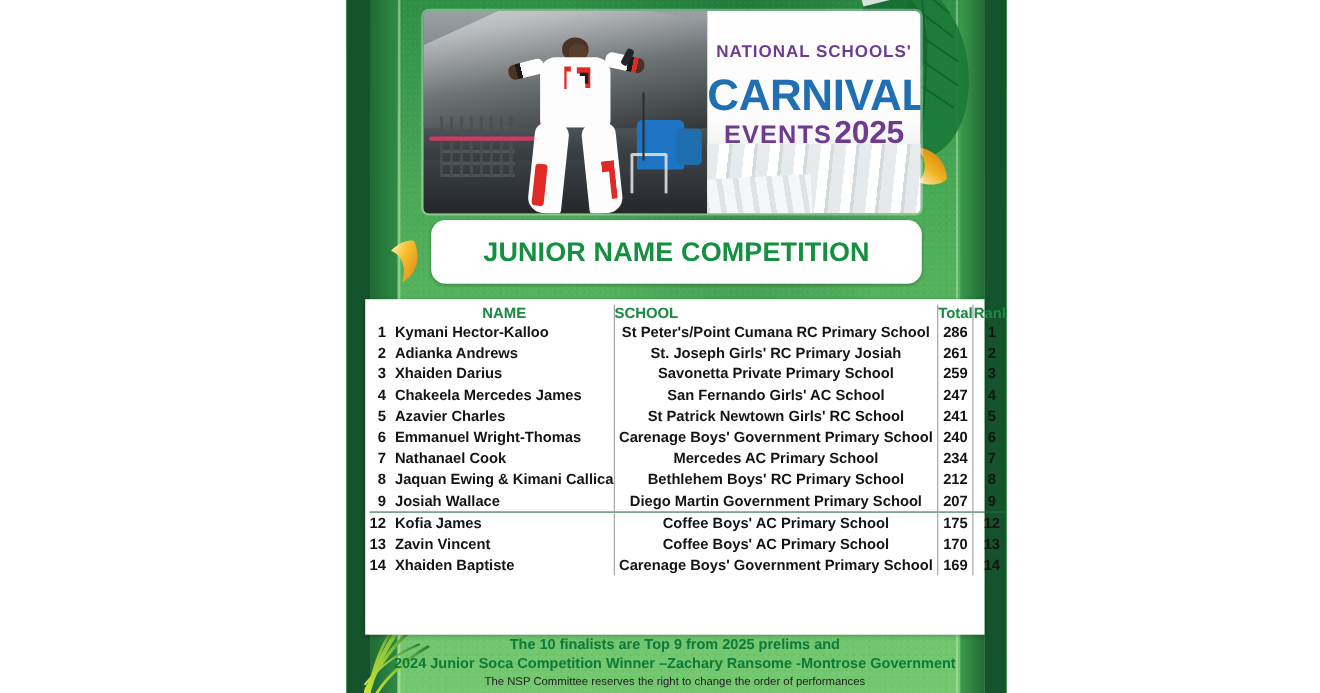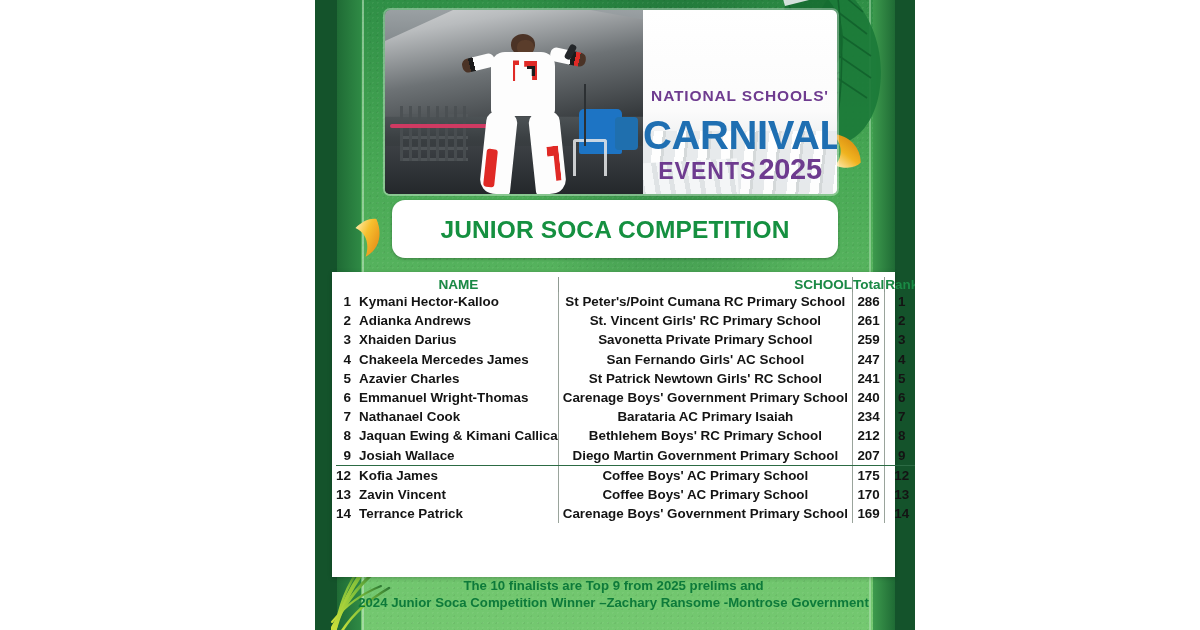--- a/index.html
+++ b/index.html
@@ -113,21 +113,21 @@
 
   .hero-logo { position:relative; flex:1; height:100%; overflow:hidden;
     background:linear-gradient(180deg,#ffffff 0%,#fbfbfb 55%,#e9ebec 78%,#cfd3d5 100%); }
   .hl-papers { position:absolute; left:0; bottom:0; width:100%; height:34%;
     background:
       repeating-linear-gradient(96deg, #e7eaec 0 11px, #ffffff 11px 20px, #d4d8da 20px 23px),
       #eceff0; opacity:.95; }
   .hl-papers2 { position:absolute; left:-6%; bottom:-4%; width:55%; height:22%;
     background:repeating-linear-gradient(84deg,#f4f6f7 0 10px,#dfe3e5 10px 15px); transform:rotate(-3deg); }
   .logo-wrap { position:absolute; left:0; top:16%; width:100%; text-align:center; }
-  .logo-top { font-weight:bold; color:#6e3b8f; letter-spacing:.055em; font-size:15.5px; white-space:nowrap;margin-top:48px; }
+  .logo-top { font-weight:bold; color:#6e3b8f; letter-spacing:.055em; font-size:15.5px; white-space:nowrap; }
   .logo-carnival { font-weight:bold; color:#1f6fb2; font-size:40px; letter-spacing:-.01em;
     line-height:.94; margin-top:12px; white-space:nowrap; }
   .logo-row { position:relative; display:flex; align-items:baseline; justify-content:center; gap:2px;
     margin-top:-2px; }
   .logo-events { font-weight:bold; color:#6e3b8f; font-size:23px; letter-spacing:.045em; }
   .logo-year { font-weight:bold; color:#6e3b8f; font-size:29px; letter-spacing:-.01em; }
 
   
   .banner {
     position:absolute; left:77px; top:200px; width:446px; height:58px;
@@ -142,21 +142,21 @@
   .card {
     position:absolute; left:17px; top:272px; width:563px; height:305px;
     background:#ffffff; box-shadow:0 1px 4px rgba(0,0,0,.25);
     padding:5px 4px 2px 4px;
   }
   table.results { width:100%; border-collapse:collapse; }
   table.results td, table.results th { padding:0; }
   .th-row th { color:#1a8a45; font-weight:bold; font-size:13.5px; padding:2px 0 4px 0;
                text-shadow:.4px .4px 0 rgba(0,0,0,.12); }
   .th-name   { text-align:center; }
-  .th-school { text-align:right; border-left:1.4px solid #8f9a92; }
+  .th-school { text-align:left; border-left:1.4px solid #8f9a92; }
   .th-total  { text-align:left; width:46px; border-left:1.4px solid #8f9a92; }
   .th-rank   { text-align:center; width:46px; border-left:1.4px solid #8f9a92; }
 
   .c-idx  { width:30px; text-align:right; padding-right:8px !important;
             font-weight:bold; font-size:13.5px; color:#141414; }
   .c-name { text-align:left; font-weight:bold; font-size:13.4px; color:#141414; white-space:nowrap; }
   .c-school { text-align:center; font-weight:bold; font-size:13.4px; color:#141414;
               border-left:1.4px solid #9aa49c; white-space:nowrap; padding:0 4px !important; }
   .c-total{ text-align:center; font-weight:bold; font-size:13.4px; color:#141414; border-left:1.4px solid #9aa49c; }
   .c-rank { text-align:center; font-weight:bold; font-size:13.4px; color:#141414; border-left:1.4px solid #9aa49c; }
@@ -285,21 +285,21 @@
           <div class="logo-carnival">CARNIVAL</div>
           <div class="logo-row">
             <span class="logo-events">EVENTS</span>
             <span class="logo-year">2025</span>
           </div>
         </div>
       </div>
     </div>
 
     <div class="banner">
-      <div class="banner-title">JUNIOR SOCA COMPETITION</div>
+      <div class="banner-title">JUNIOR NAME COMPETITION</div>
     </div>
 
     <div class="card">
       <table class="results">
         <thead>
           <tr class="th-row">
             <th class="c-idx"></th>
             <th class="th-name">NAME</th>
             <th class="th-school">SCHOOL</th>
             <th class="th-total">Total</th>
@@ -310,21 +310,21 @@
             <tr class="row">
               <td class="c-idx">1</td>
               <td class="c-name">Kymani Hector-Kalloo</td>
               <td class="c-school">St Peter's/Point Cumana RC Primary School</td>
               <td class="c-total">286</td>
               <td class="c-rank">1</td>
             </tr>
             <tr class="row">
               <td class="c-idx">2</td>
               <td class="c-name">Adianka Andrews</td>
-              <td class="c-school">St. Vincent Girls' RC Primary School</td>
+              <td class="c-school">St. Joseph Girls' RC Primary Josiah</td>
               <td class="c-total">261</td>
               <td class="c-rank">2</td>
             </tr>
             <tr class="row">
               <td class="c-idx">3</td>
               <td class="c-name">Xhaiden Darius</td>
               <td class="c-school">Savonetta Private Primary School</td>
               <td class="c-total">259</td>
               <td class="c-rank">3</td>
             </tr>
@@ -345,21 +345,21 @@
             <tr class="row">
               <td class="c-idx">6</td>
               <td class="c-name">Emmanuel Wright-Thomas</td>
               <td class="c-school">Carenage Boys' Government Primary School</td>
               <td class="c-total">240</td>
               <td class="c-rank">6</td>
             </tr>
             <tr class="row">
               <td class="c-idx">7</td>
               <td class="c-name">Nathanael Cook</td>
-              <td class="c-school">Barataria AC Primary Isaiah</td>
+              <td class="c-school">Mercedes AC Primary School</td>
               <td class="c-total">234</td>
               <td class="c-rank">7</td>
             </tr>
             <tr class="row">
               <td class="c-idx">8</td>
               <td class="c-name">Jaquan Ewing &amp; Kimani Callica</td>
               <td class="c-school">Bethlehem Boys' RC Primary School</td>
               <td class="c-total">212</td>
               <td class="c-rank">8</td>
             </tr>
@@ -379,27 +379,28 @@
             </tr>
             <tr class="row">
               <td class="c-idx">13</td>
               <td class="c-name">Zavin Vincent</td>
               <td class="c-school">Coffee Boys' AC Primary School</td>
               <td class="c-total">170</td>
               <td class="c-rank">13</td>
             </tr>
             <tr class="row">
               <td class="c-idx">14</td>
-              <td class="c-name">Terrance Patrick</td>
+              <td class="c-name">Xhaiden Baptiste</td>
               <td class="c-school">Carenage Boys' Government Primary School</td>
               <td class="c-total">169</td>
               <td class="c-rank">14</td>
             </tr>
           </tbody>
       </table>
     </div>
 
     <div class="notes">
       <div class="note1">The 10 finalists are Top 9 from 2025 prelims and</div>
       <div class="note2">2024 Junior Soca Competition Winner –Zachary Ransome -Montrose Government</div>
+      <div class="note3">The NSP Committee reserves the right to change the order of performances</div>
     </div>
   </div>
 </div>
 
 </body></html>

